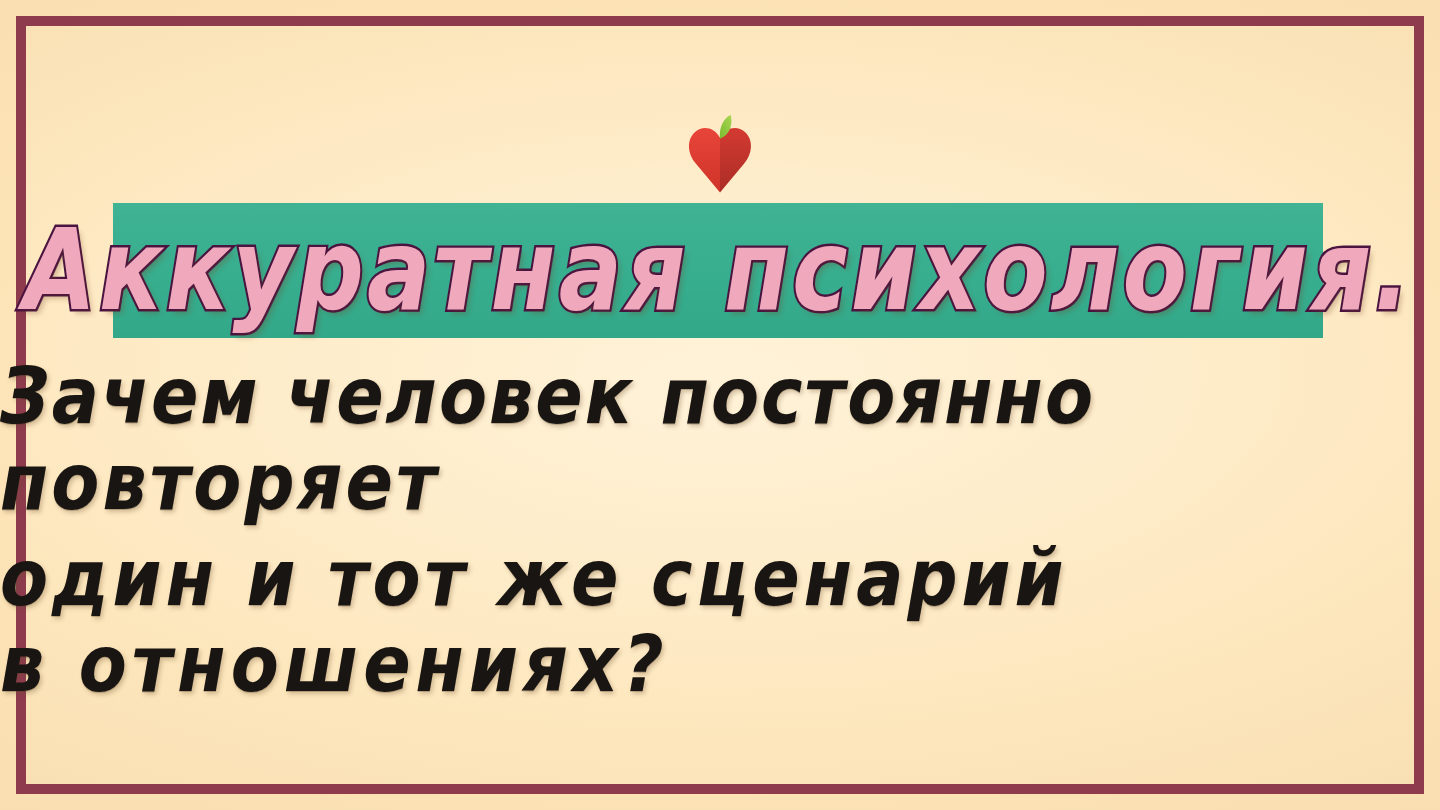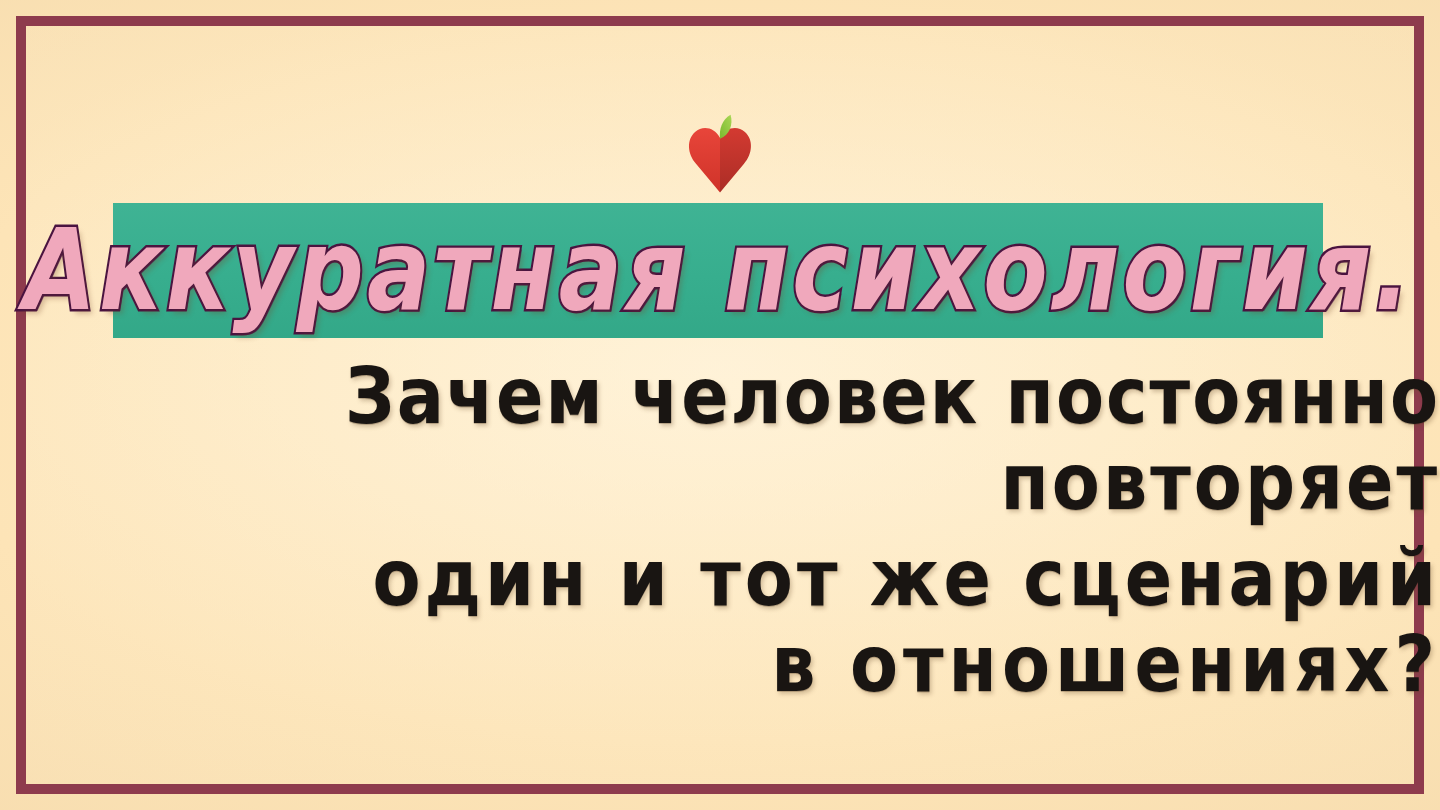--- a/index.html
+++ b/index.html
@@ -83,22 +83,23 @@
       2px 2px 0 rgba(74,20,64,0.55),
       4px 4px 5px rgba(120,70,40,0.28);
   }
 
   
   .body-copy {
     position: absolute;
     left: 0;
     top: 348px;
     width: 100%;
-    text-align: right;
+    text-align: left;
     color: #191512;
+    font-style: italic;
   }
   .line {
     font-family: "DejaVu Sans", sans-serif;
     font-size: 70px;
     font-weight: 700;
     line-height: 86px;
     letter-spacing: 2px;
     white-space: nowrap;
     transform: scaleY(1.12);
     transform-origin: center top;

